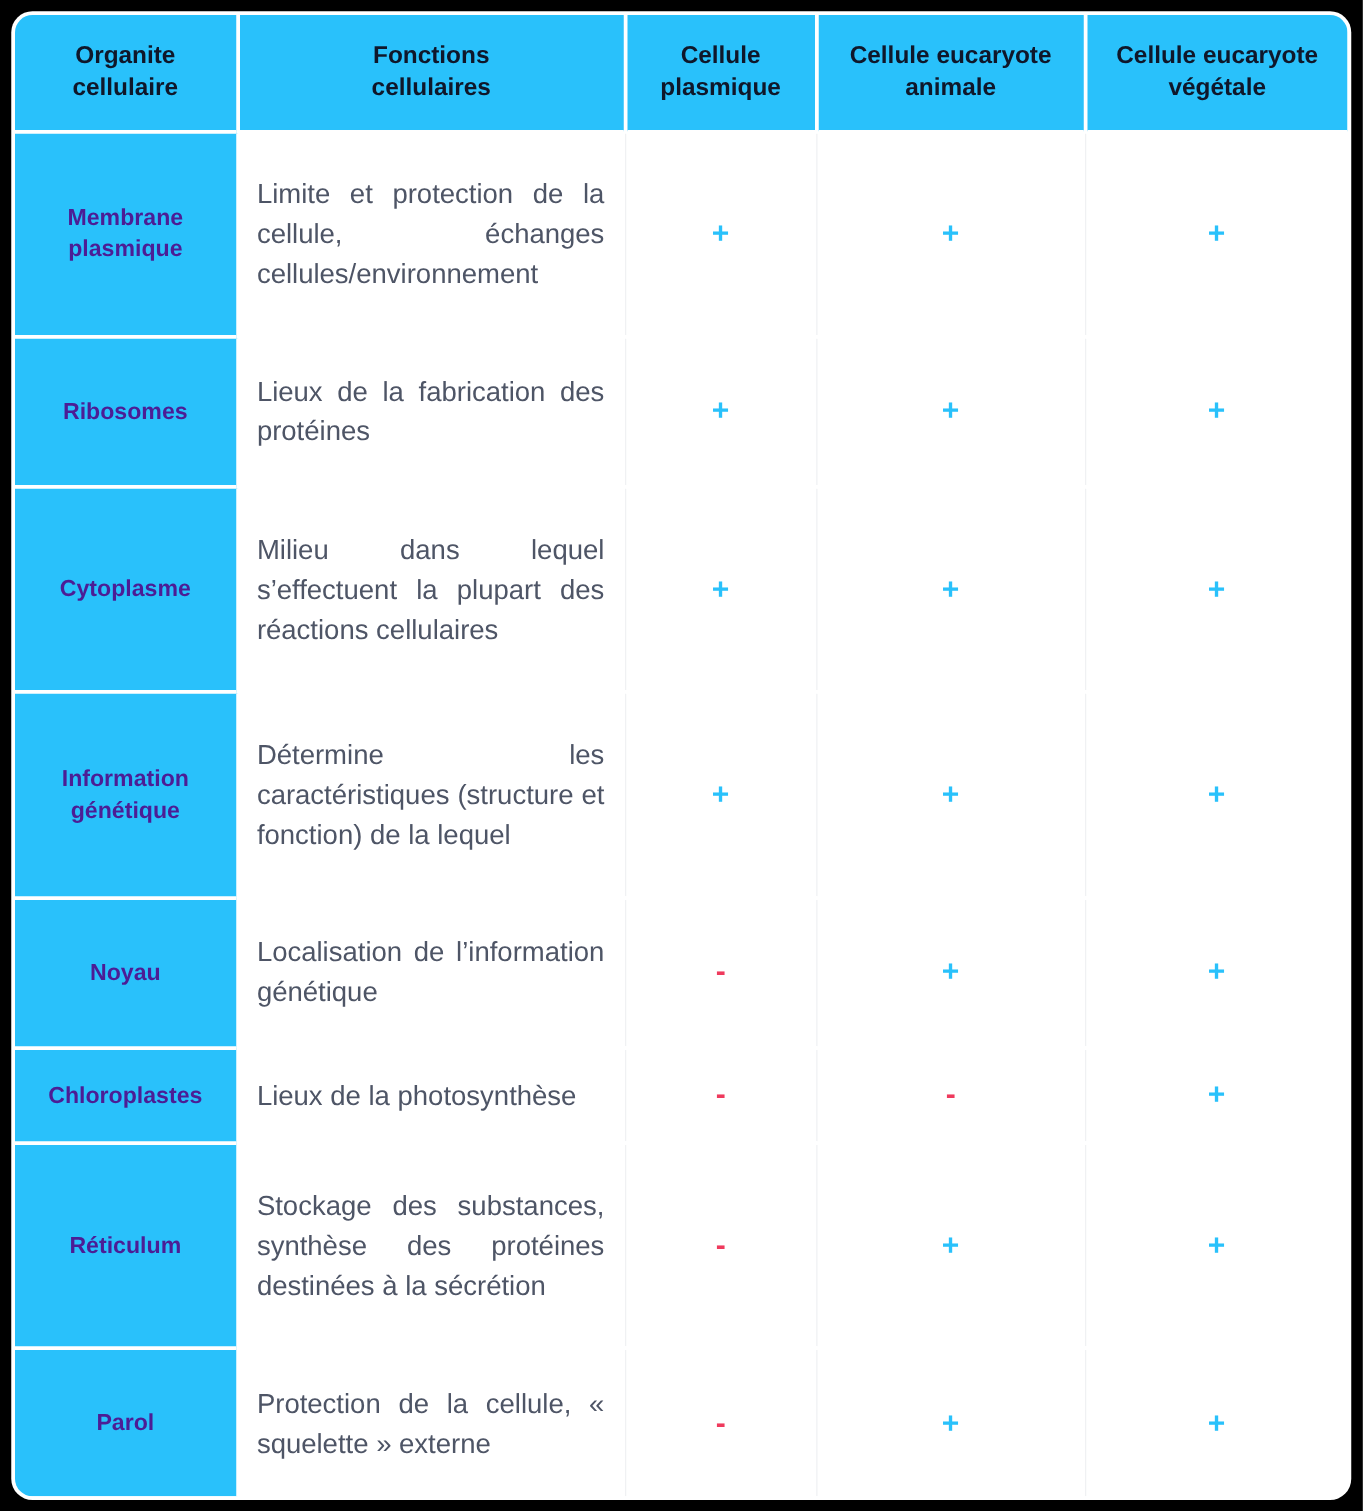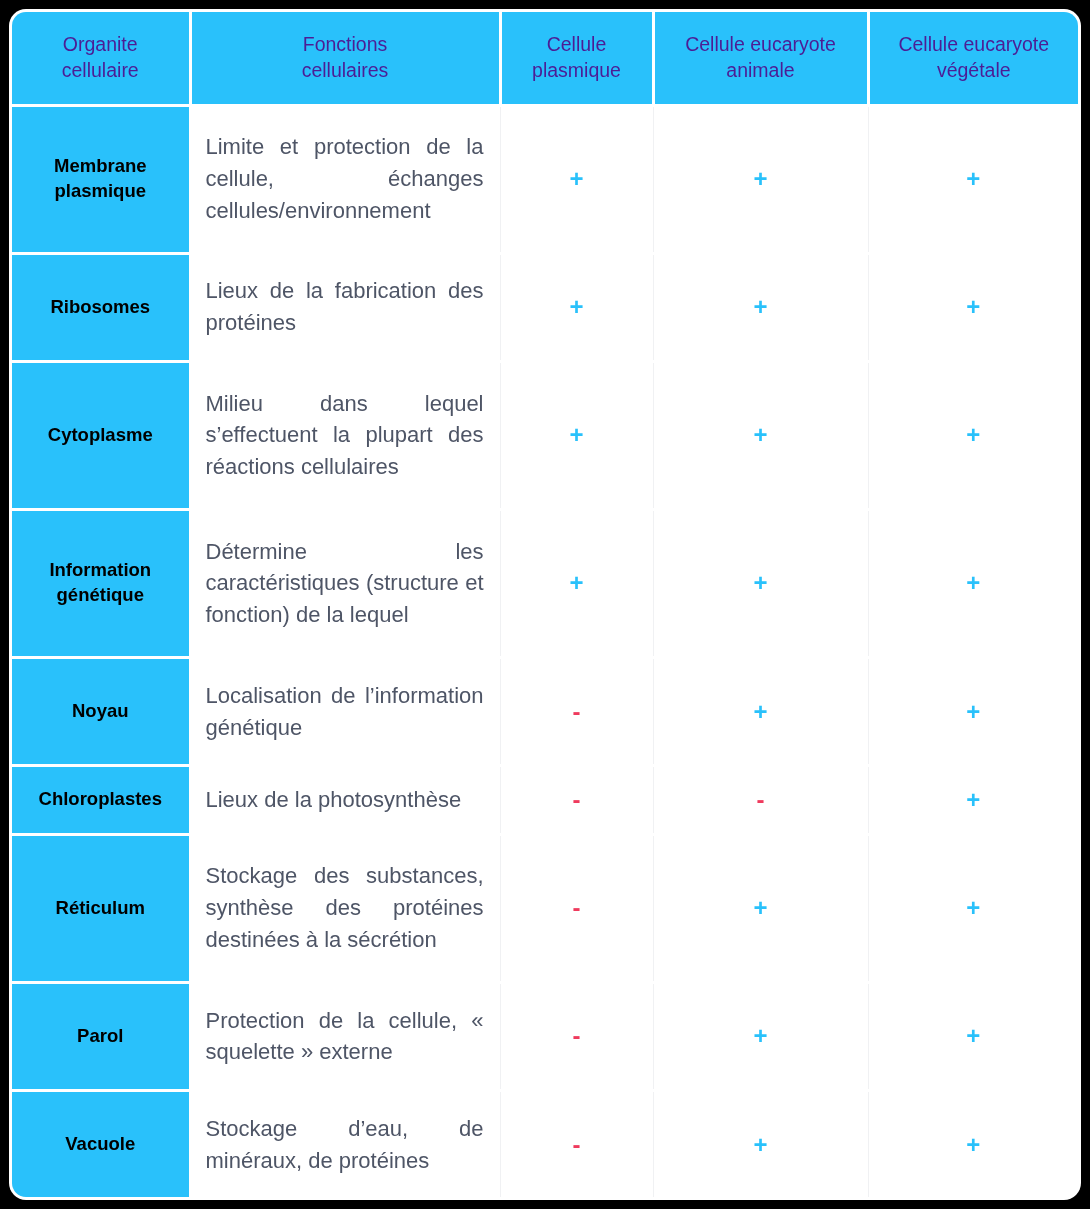--- a/index.html
+++ b/index.html
@@ -42,44 +42,44 @@
   }
 
   col.c-organite { width: 178px; }
   col.c-fonctions { width: 310px; }
   col.c-pro { width: 153px; }
   col.c-ani { width: 215px; }
   col.c-veg { width: 210px; }
 
   thead th {
     background: #29c1fb;
-    color: #4c1d95;
+    color: #0f172a;
     font-size: 19.5px;
-    font-weight: normal;
+    font-weight: bold;
     line-height: 1.3;
     text-align: center;
     vertical-align: middle;
     padding: 10px 8px;
     height: 93px;
     border-right: 3px solid #ffffff;
     box-sizing: border-box;
   }
   thead th:last-child { border-right: none; }
 
   tbody td {
     border-top: 3px solid #ffffff;
     border-right: 1px solid #f0f1f3;
     vertical-align: middle;
     box-sizing: border-box;
   }
   tbody td:last-child { border-right: none; }
 
   td.organite {
     background: #29c1fb;
-    color: #000000;
+    color: #4c1d95;
     font-size: 18.5px;
     font-weight: bold;
     text-align: center;
     line-height: 1.35;
     padding: 6px 4px;
     border-right: 3px solid #ffffff;
   }
 
   td.fonction {
     color: #4e5566;
@@ -191,23 +191,16 @@
             <td class="mark"><span class="sym-plus">+</span></td>
             <td class="mark"><span class="sym-plus">+</span></td>
           </tr>
           <tr>
             <td class="organite">Parol</td>
             <td class="fonction">Protection de la cellule, « squelette » externe</td>
             <td class="mark"><span class="sym-minus">-</span></td>
             <td class="mark"><span class="sym-plus">+</span></td>
             <td class="mark"><span class="sym-plus">+</span></td>
           </tr>
-          <tr>
-            <td class="organite">Vacuole</td>
-            <td class="fonction">Stockage d’eau, de minéraux, de protéines</td>
-            <td class="mark"><span class="sym-minus">-</span></td>
-            <td class="mark"><span class="sym-plus">+</span></td>
-            <td class="mark"><span class="sym-plus">+</span></td>
-          </tr>
         </tbody>
     </table>
   </div>
 </div>
 
 </body></html>

